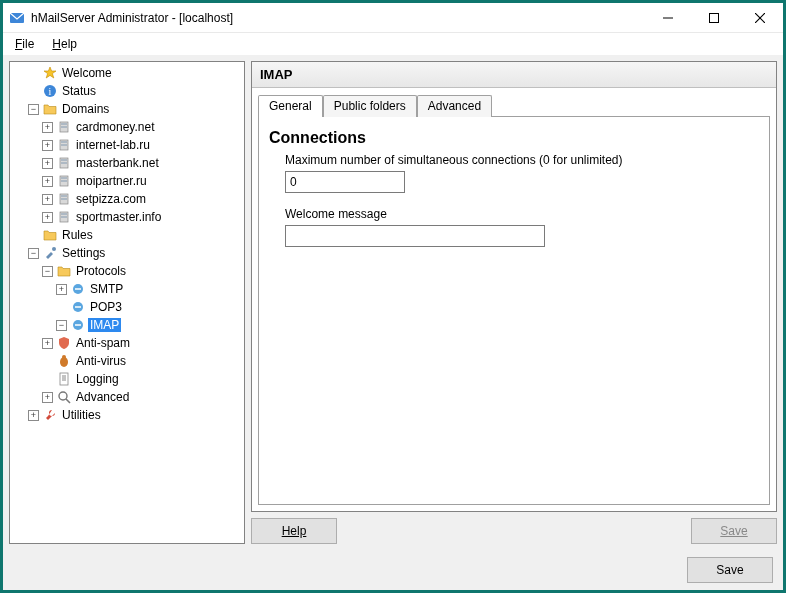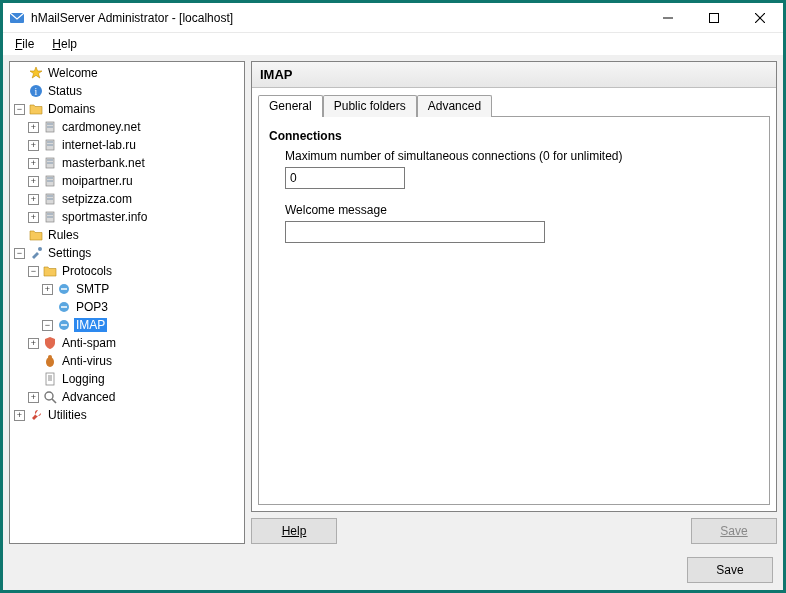--- a/index.html
+++ b/index.html
@@ -8,35 +8,35 @@
   .titlebar { height: 30px; display: flex; align-items: center; padding-left: 6px; background: #fff; border-bottom: 1px solid #e9e9e9; }
   .titlebar .appicon { width: 16px; height: 16px; margin-right: 6px; }
   .titlebar .title { flex: 1; font-size: 12px; }
   .titlebar .winbtns { display: flex; }
   .titlebar .winbtn { width: 46px; height: 30px; display: flex; align-items: center; justify-content: center; }
   .menubar { height: 22px; display: flex; align-items: center; padding: 0 4px; background: #fff; gap: 2px;}
   .menubar .menuitem { padding: 2px 8px; text-align: center; }
   .menubar .menuitem .u { text-decoration: underline; }
   .body { flex: 1; display: flex; padding: 6px; gap: 6px; background: #f0f0f0; min-height: 0; }
   .tree { width: 236px; border: 1px solid #828282; background: #fff; padding: 2px 2px; overflow: auto; }
-  .tree .node { display: flex; align-items: center; height: 18px; white-space: nowrap; }
+  .tree .node { display: flex; align-items: center; height: 18px; white-space: nowrap; margin-left: 14px; }
   .tree .exp { width: 11px; height: 11px; border: 1px solid #8a8a8a; display: inline-flex; align-items: center; justify-content: center; font-size: 9px; line-height: 9px; color: #404040; background: #fff; margin-right: 3px; cursor: pointer;}
   .tree .exp.empty { border: none; background: transparent; }
   .tree .ic { width: 16px; height: 16px; display: inline-flex; align-items: center; justify-content: center; margin-right: 2px; }
   .tree .lbl { padding: 0 2px; }
   .tree .lbl.sel { background: #2d89ef; color: #fff; }
   .pad { display: inline-block; }
   .main { flex: 1; display: flex; flex-direction: column; gap: 6px; min-height: 0;}
   .panel { flex: 1; border: 1px solid #828282; background: #fff; display: flex; flex-direction: column; }
   .panel-header { height: 26px; background: linear-gradient(#f6f6f6,#e7e7e7); border-bottom: 1px solid #bfbfbf; display: flex; align-items: center; padding: 0 8px; font-weight: bold; font-size: 13px;}
   .tabs { display: flex; padding: 6px 6px 0 6px; gap: 0; }
   .tab { border: 1px solid #a0a0a0; border-bottom: none; padding: 3px 10px 4px; background: #f5f5f5; font-size: 12px; position: relative; top: 1px; border-radius: 2px 2px 0 0;}
   .tab.active { background: #fff; z-index: 2; }
   .tabpage { flex: 1; margin: 0 6px 6px 6px; border: 1px solid #a0a0a0; background: #fff; padding: 10px 10px; }
-  .section { font-weight: bold; margin: 2px 0 6px 0; font-size: 12px;}
+  .section { font-weight: bold; margin: 2px 0 6px 0; font-size: 16px;}
   .field-lbl { margin-left: 16px; margin-bottom: 4px; }
   .textinput { height: 22px; border: 1px solid #7a7a7a; padding: 2px 4px; font-family: inherit; font-size: 12px; background: #fff; }
   .btnrow { display: flex; gap: 8px; }
   .btn { width: 86px; height: 26px; border: 1px solid #adadad; background: #e1e1e1; display: inline-flex; align-items: center; justify-content: center; font-size: 12px; }
   .btn:disabled { color: #888; }
   .bottombar { height: 40px; display: flex; justify-content: flex-end; align-items: center; padding: 0 10px; background: #f0f0f0; }
 </style>
 </head>
 <body>
 

